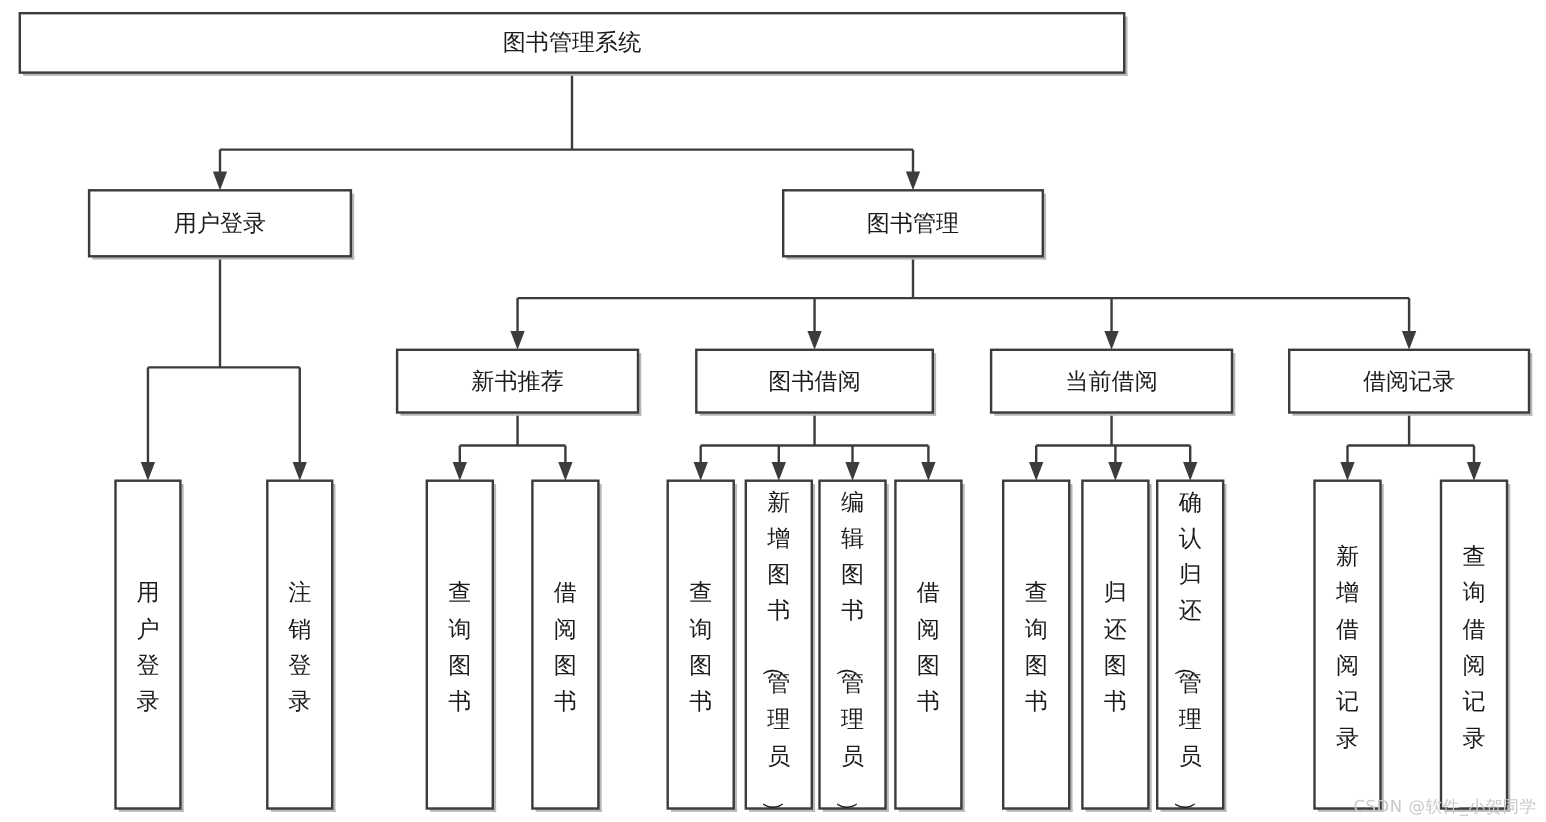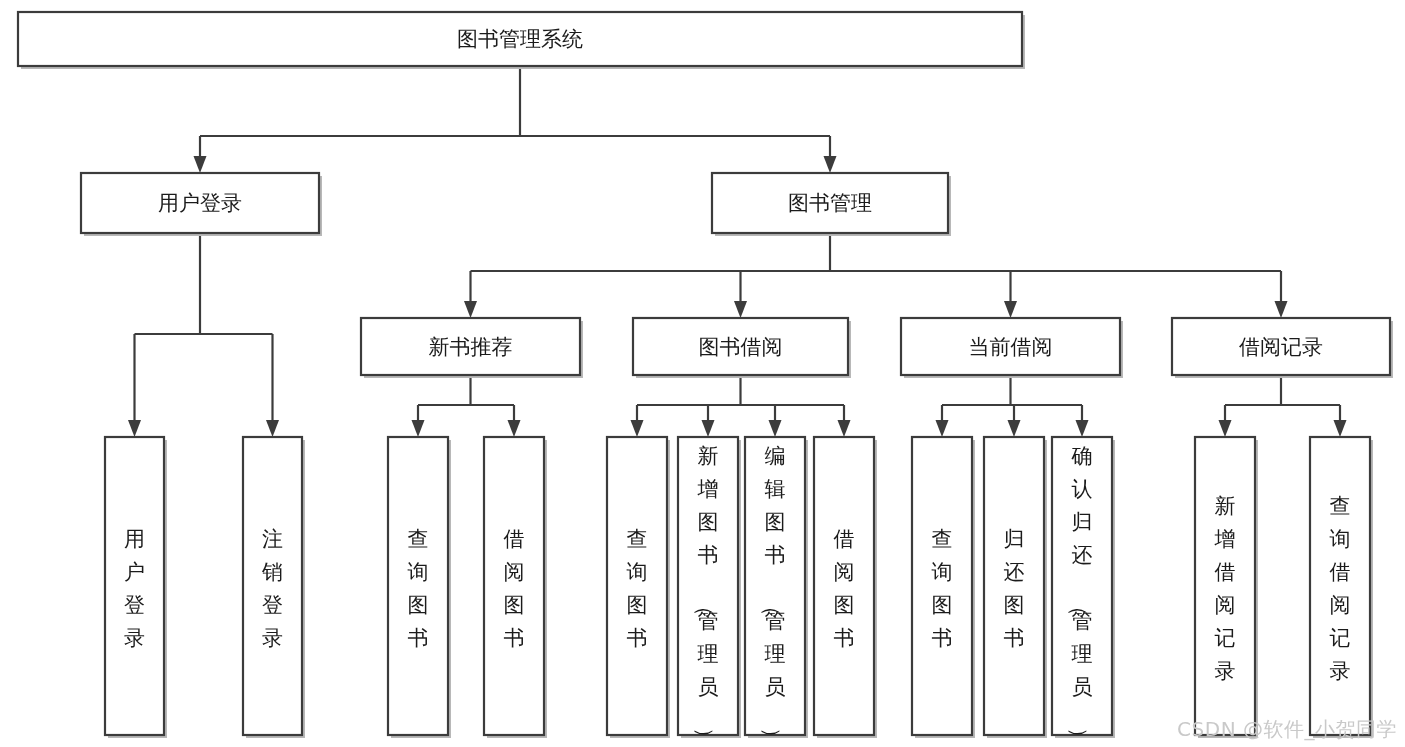--- a/index.html
+++ b/index.html
@@ -58,21 +58,21 @@
     font-family: "DejaVu Sans", "Liberation Sans", sans-serif;
     font-size: 21px;
     fill: #1b1b1b;
     text-anchor: middle;
   }
   .watermark {
     position: absolute;
     right: 8px;
     bottom: 4px;
     font-family: "DejaVu Sans", "Liberation Sans", sans-serif;
-    font-size: 20px;
+    font-size: 15px;
     color: #c9c9c9;
     white-space: nowrap;
     letter-spacing: 0.5px;
     user-select: none;
   }
 </style>
 </head>
 <body>
 
 <div id="diagram-root">

